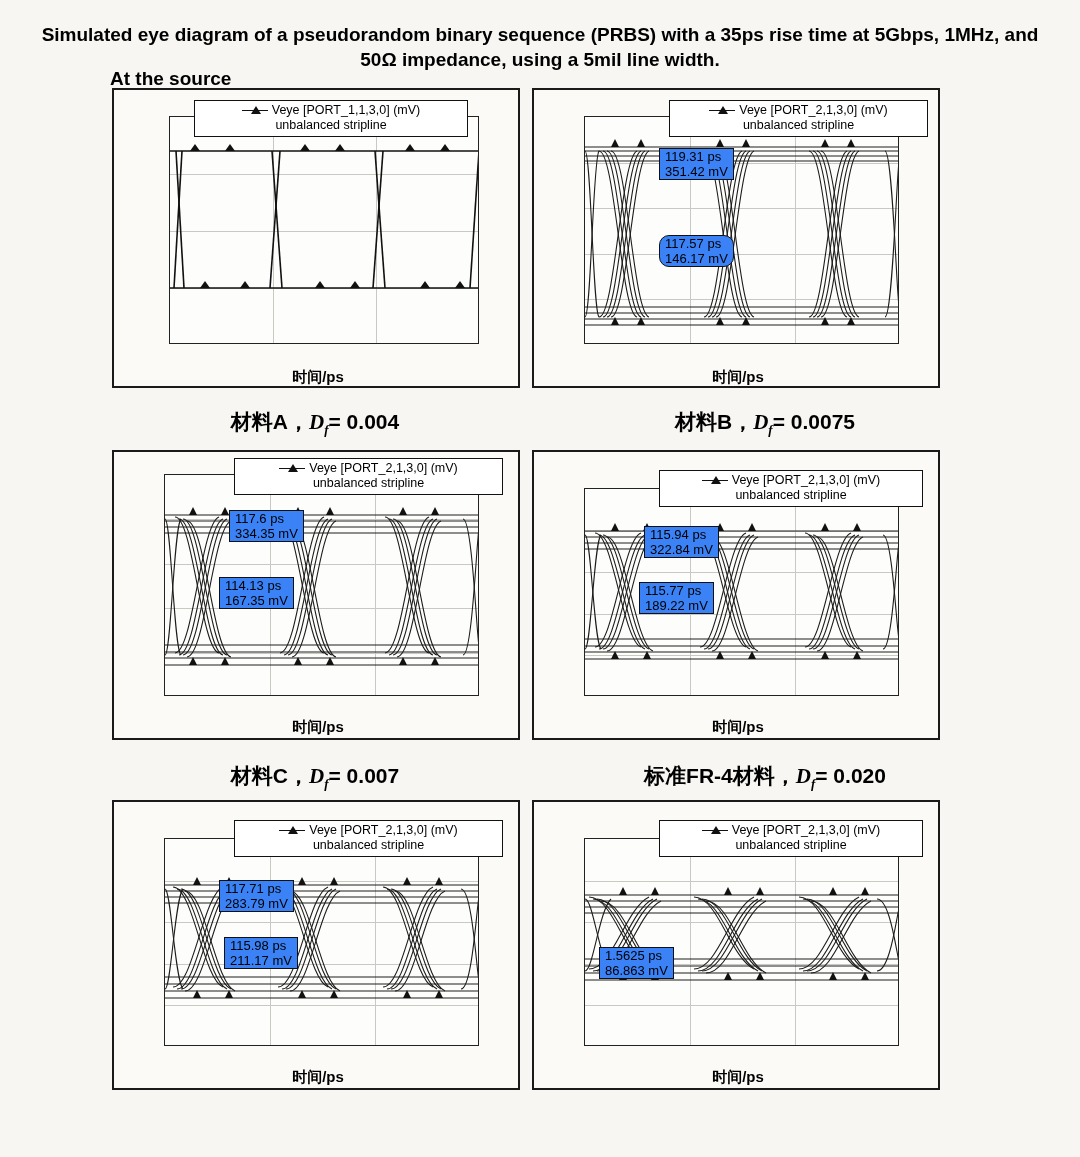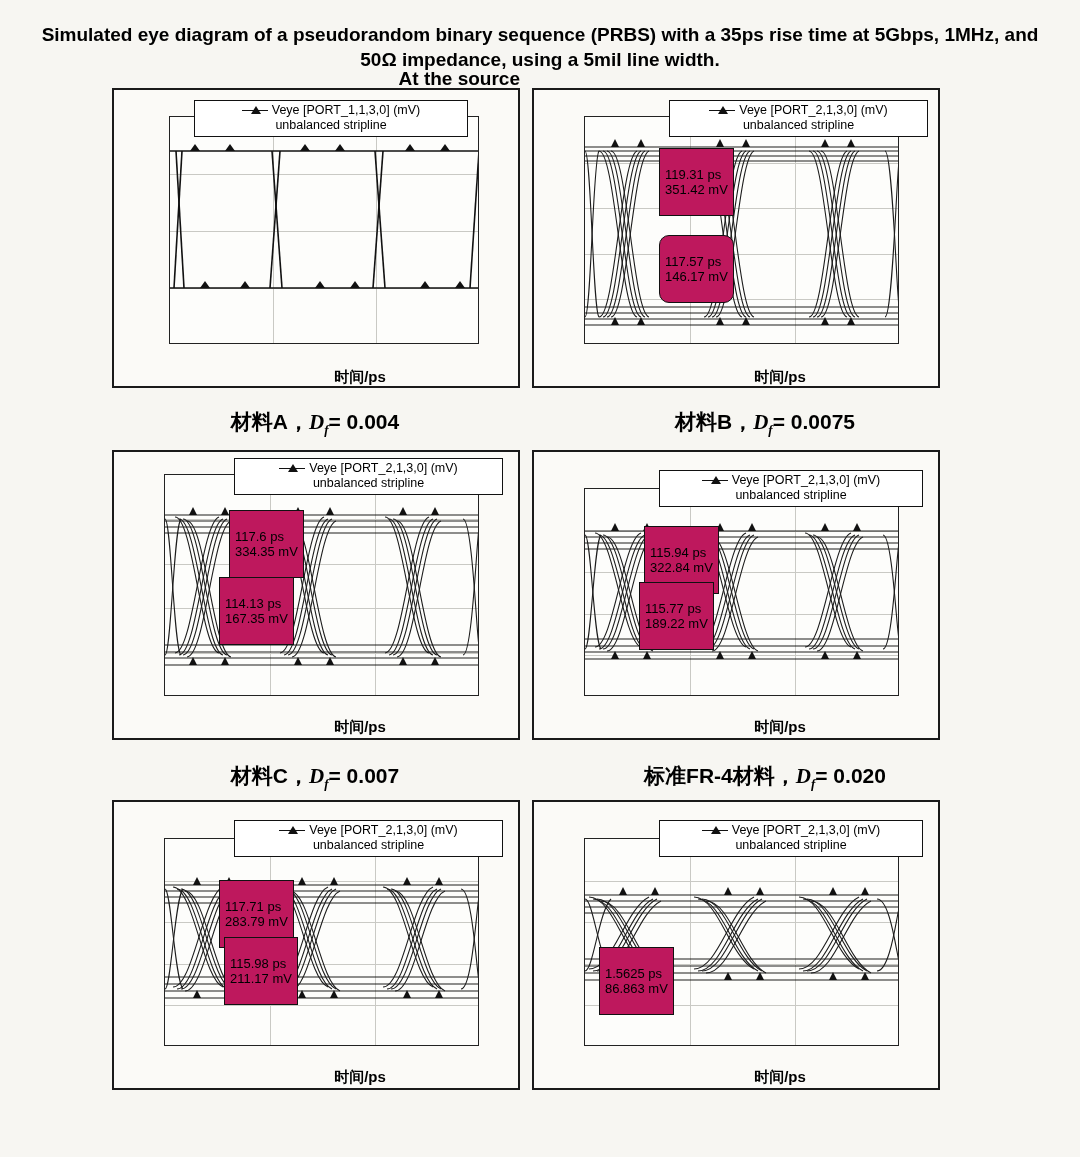--- a/index.html
+++ b/index.html
@@ -13,21 +13,21 @@
   }
   .page{
     position:absolute;inset:0;
     background:#f7f6f2;
   }
   .top-title{
     position:absolute;top:22px;left:30px;width:1020px;
     text-align:center;font-size:19px;line-height:25px;font-weight:600;
   }
   .panel-title{
-    position:absolute;text-align:right;font-size:19px;font-weight:600;
+    position:absolute;text-align:left;font-size:19px;font-weight:600;
   }
   .cn-title{
     position:absolute;text-align:center;font-size:21px;font-weight:600;
   }
   .cn-title .it{font-style:italic;font-family:"Liberation Serif",serif;}
   .cn-title .sub{font-size:13px;vertical-align:sub;font-style:italic;font-family:"Liberation Serif",serif;}
   .chartbox{
     position:absolute;
     background:#fbfaf7;
     border:2px solid #1a1a1a;
@@ -35,21 +35,21 @@
   }
   .plotarea{
     position:absolute;
     border:1px solid #222;
     box-sizing:border-box;
     background:#fdfdfb;
     overflow:hidden;
   }
   .gridline{position:absolute;background:#c9c9c4;}
   .xlabel{
-    position:absolute;text-align:center;font-size:15px;font-weight:600;padding-left:42px;
+    position:absolute;text-align:center;font-size:15px;font-weight:600;
   }
   .legend{
     position:absolute;
     background:#ffffff;border:1px solid #111;
     font-size:12.5px;line-height:15px;
     padding:2px 6px 3px 6px;
     text-align:center;
     white-space:nowrap;
     z-index:6;
   }
@@ -58,22 +58,22 @@
     display:inline-block;width:26px;height:9px;position:relative;
   }
   .legend .marker:before{
     content:"";position:absolute;left:0;top:4px;width:26px;height:1.4px;background:#111;
   }
   .legend .marker:after{
     content:"";position:absolute;left:9px;top:0px;width:0;height:0;
     border-left:5px solid transparent;border-right:5px solid transparent;border-bottom:8px solid #111;
   }
   .annot{
-    position:absolute;background:#be185d;border:1px solid #111;
-    font-size:13px;line-height:15px;padding:18px 5px;
+    position:absolute;background:#3b82f6;border:1px solid #111;
+    font-size:13px;line-height:15px;padding:0 5px;
     white-space:nowrap;z-index:7;font-weight:500;
   }
   .caption{
     position:absolute;left:40px;width:1000px;text-align:center;
     font-size:21px;line-height:31px;
   }
   svg.eye{position:absolute;left:0;top:0;}
 </style>
 </head>
 <body>

